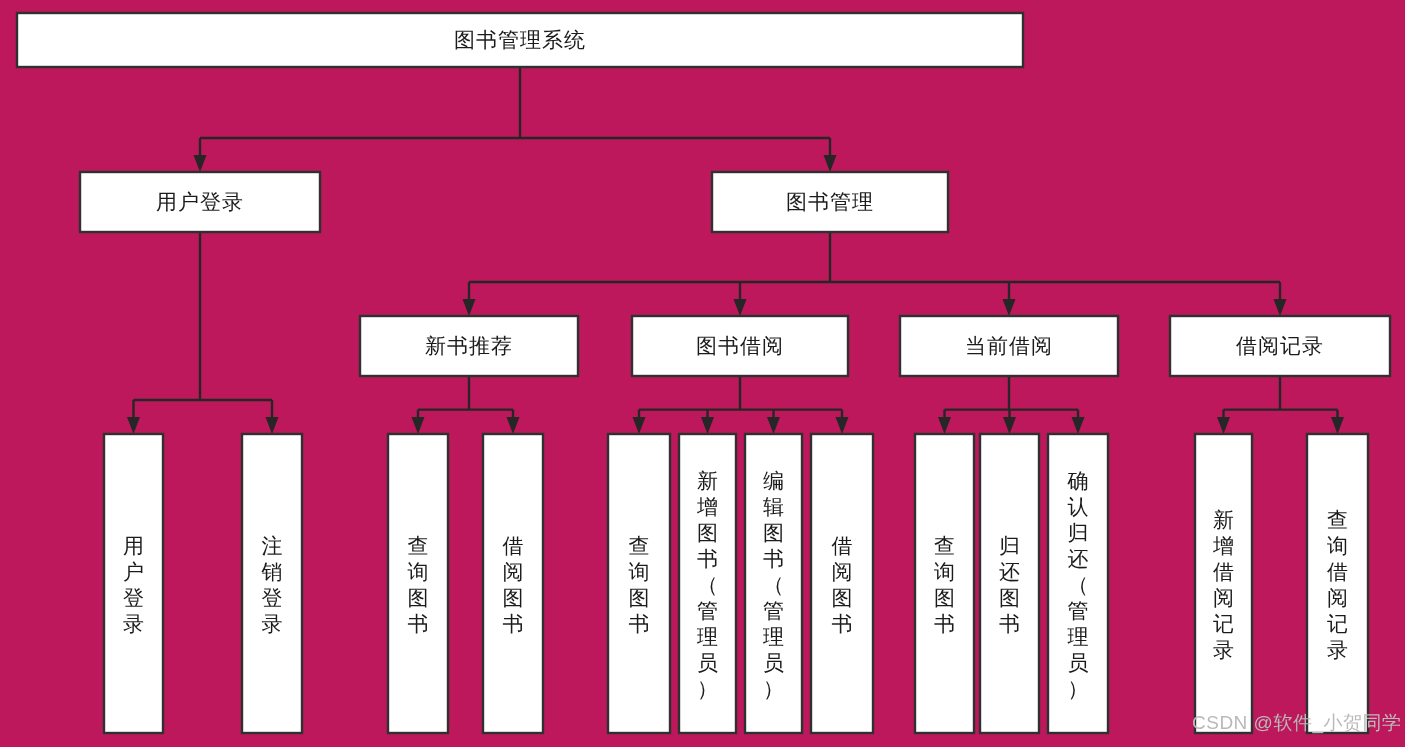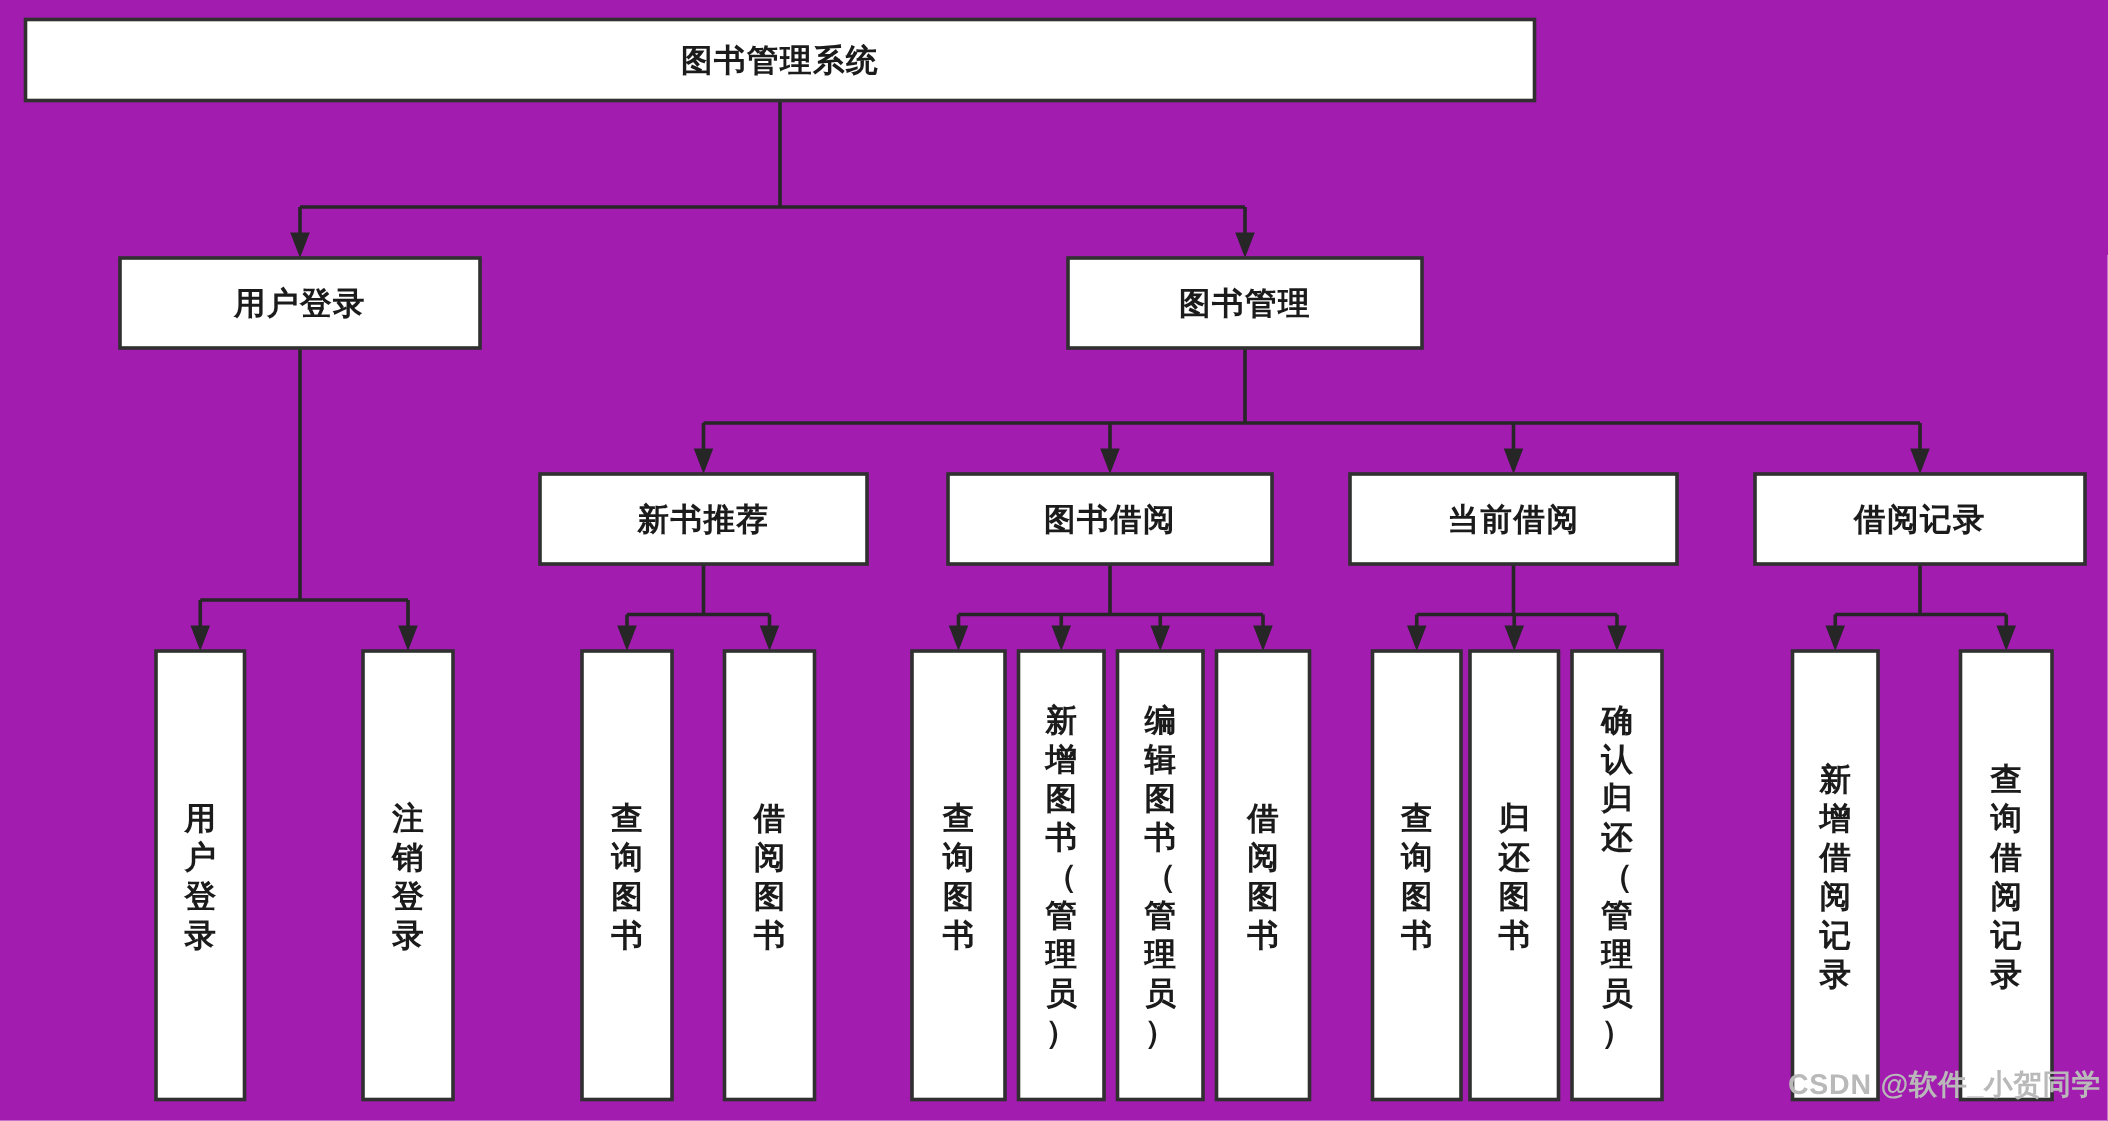--- a/index.html
+++ b/index.html
@@ -10,22 +10,21 @@
   body {
     width: 1405px;
     height: 747px;
     font-family: "Liberation Sans", "DejaVu Sans", sans-serif;
     overflow: hidden;
   }
   #diagram-root {
     position: relative;
     width: 1405px;
     height: 747px;
-    background: #a21caf;
-    font-weight: bold;
+    background: #be185d;
   }
   svg.diagram-canvas {
     position: absolute;
     left: 0;
     top: 0;
     width: 1405px;
     height: 747px;
   }
   .node-box {
     fill: #ffffff;

